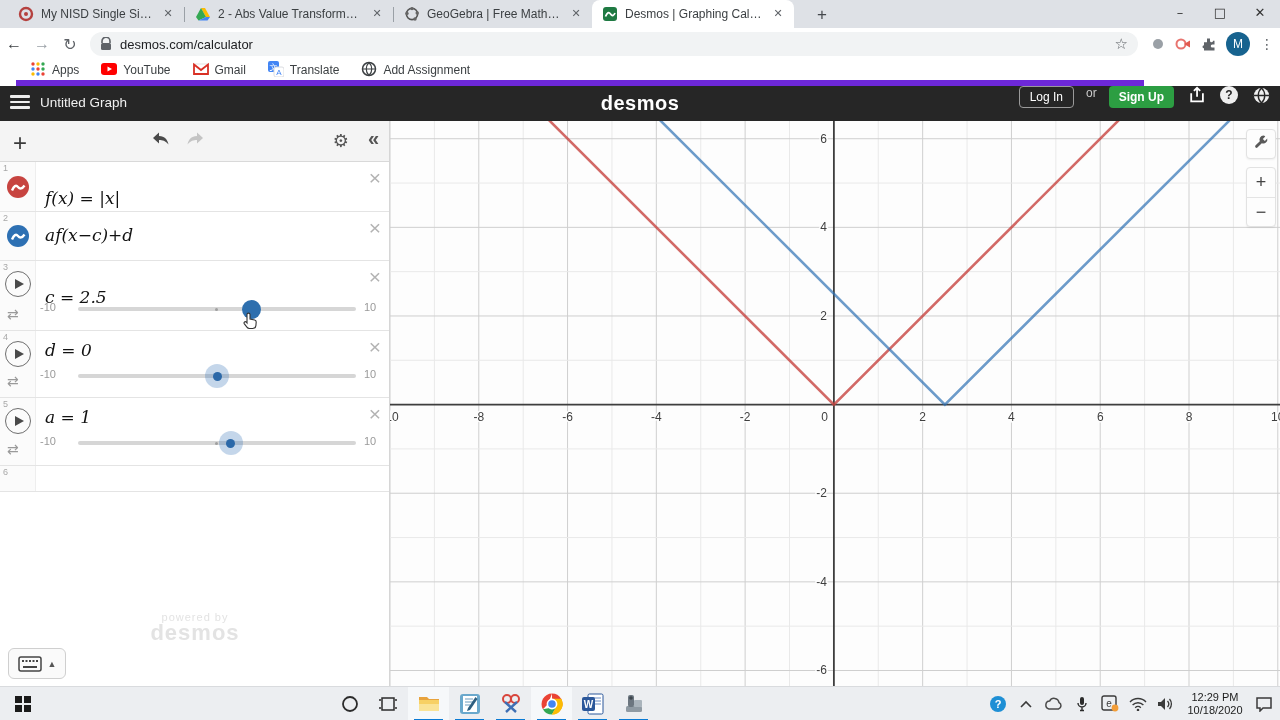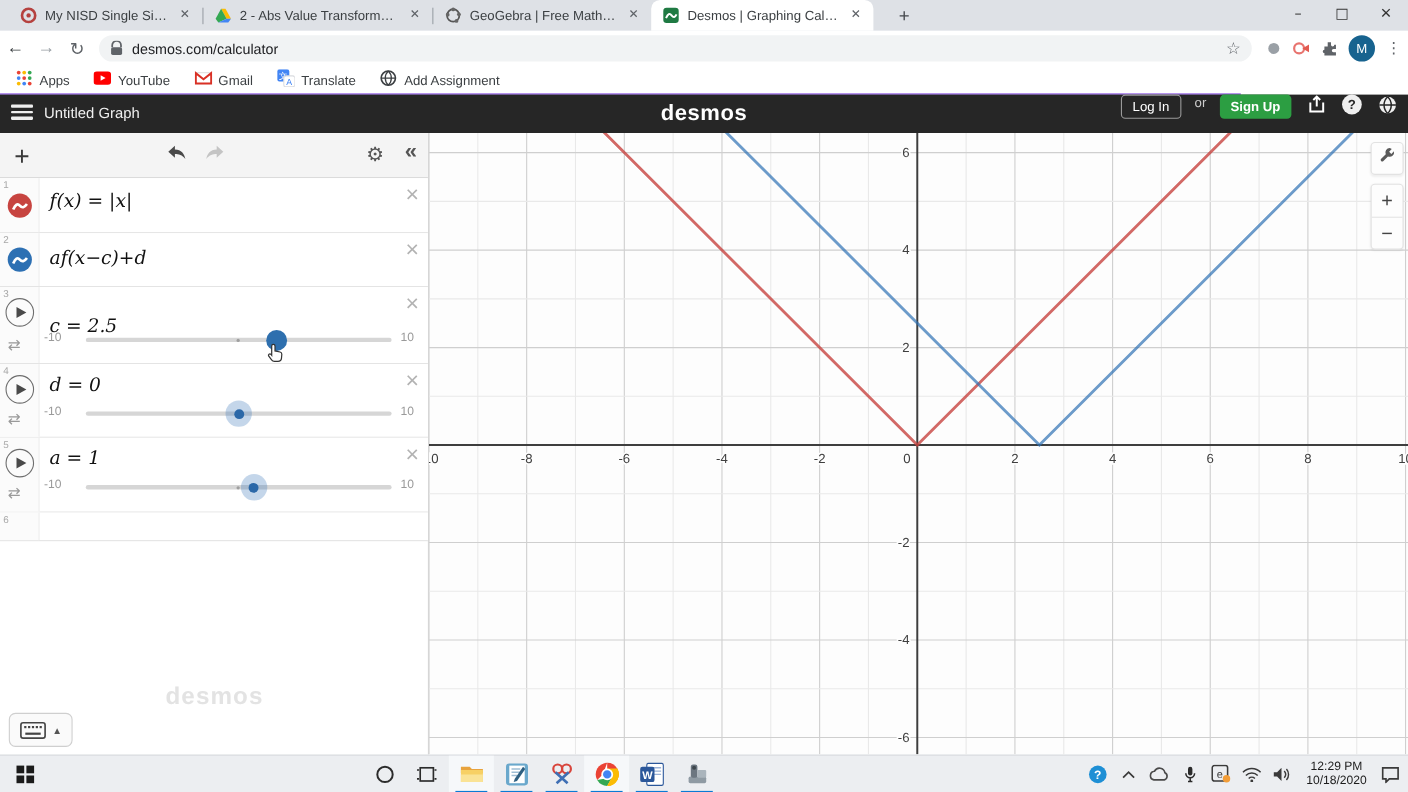--- a/index.html
+++ b/index.html
@@ -24,21 +24,21 @@
   .addressbar { position:absolute; left:0; top:28px; width:1280px; height:32px; background:#fff; display:flex; align-items:center; }
   .navic { font-size:16px; color:#5f6368; width:28px; text-align:center; }
   .omnibox { position:absolute; left:90px; top:4px; width:1048px; height:24px; background:#f1f3f4; border-radius:12px; display:flex; align-items:center; padding:0 10px; }
   .urltxt { font-size:13px; color:#202124; margin-left:8px; flex:1; }
   .star { font-size:15px; color:#5f6368; }
   .extarea { position:absolute; right:6px; top:3px; height:26px; display:flex; align-items:center; gap:10px; }
   .avatar { width:24px; height:24px; border-radius:50%; background:#17638f; color:#fff; font-size:12px; text-align:center; line-height:24px; }
   .kebab { font-size:14px; color:#5f6368; }
 
   
-  .bookmarks { position:absolute; left:0; top:60px; width:1128px; height:26px; background:#fff; display:flex; align-items:center; padding-left:14px; gap:22px; border-bottom:1px solid #6d28d9; }
+  .bookmarks { position:absolute; left:16px; top:60px; width:1128px; height:26px; background:#fff; display:flex; align-items:center; padding-left:14px; gap:22px; border-bottom:6px solid #6d28d9; }
   .bm { display:flex; align-items:center; gap:6px; font-size:12px; color:#3c4043; }
 
   
   .dheader { position:absolute; left:0; top:86px; width:1280px; height:35px; background:#262626; color:#fff; }
   .hamb { position:absolute; left:10px; top:9px; width:20px; height:16px; }
   .hamb i { display:block; height:2.5px; background:#eee; margin:0 0 3.2px 0; border-radius:1px; }
   .gtitle { position:absolute; left:40px; top:9px; font-size:13.5px; color:#f0f0f0; }
   .dlogo { position:absolute; left:0; right:0; top:6px; text-align:center; font-size:20px; font-weight:700; letter-spacing:.5px; color:#fff; }
   .hright { position:absolute; right:8px; top:0; height:35px; display:flex; align-items:flex-start; gap:12px; }
   .loginbtn { border:1px solid #9a9a9a; border-radius:4px; padding:3px 10px; font-size:12px; color:#fff; }
@@ -290,21 +290,21 @@
       </div>
       <div class="exprlist" id="exprlist">
           <div class="erow" style="height: 50px;">
             <div class="gutter">
               <span class="rownum">1</span>
               <span class="cdot"><svg width="24" height="24" viewBox="0 0 24 24">
                   <circle cx="12" cy="12" r="11" fill="#c74440"></circle>
                   <path d="M6 15.5 Q9 8.5 12 12 T 18.5 10.5" fill="none" stroke="#fff" stroke-width="2.4"></path>
                 </svg></span>
             </div>
-            <div class="mathtxt" style="top: 11px;">f(x) = |x|</div>
+            <div class="mathtxt" style="top: 26px;">f(x) = |x|</div>
             <div class="xbtn">×</div>
           </div>
           <div class="erow" style="height: 49px;">
             <div class="gutter">
               <span class="rownum">2</span>
               <span class="cdot"><svg width="24" height="24" viewBox="0 0 24 24">
                   <circle cx="12" cy="12" r="11" fill="#2d70b3"></circle>
                   <path d="M6 15.5 Q9 8.5 12 12 T 18.5 10.5" fill="none" stroke="#fff" stroke-width="2.4"></path>
                 </svg></span>
             </div>
@@ -358,20 +358,21 @@
             <div class="shalo" style="width: 24px; height: 24px; left: 218.9px; top: 33px;"></div>
             <div class="sknob" style="width: 9px; height: 9px; left: 226.4px; top: 40.5px; background: rgb(43, 104, 168);"></div>
           </div>
           <div class="erow" style="height: 26px;">
             <div class="gutter">
               <span class="rownum">6</span>
             </div>
           </div>
         </div>
       <div class="watermark">
+        <div class="w1">powered by</div>
         <div class="w2">desmos</div>
       </div>
       <div class="kbdbtn">
         <svg width="24" height="16" viewBox="0 0 24 16">
             <rect x="1" y="1" width="22" height="14" rx="2" fill="none" stroke="#444" stroke-width="1.5"></rect>
             <g fill="#444">
               <rect x="4" y="4" width="2" height="2"></rect>
               <rect x="7.5" y="4" width="2" height="2"></rect>
               <rect x="11" y="4" width="2" height="2"></rect>
               <rect x="14.5" y="4" width="2" height="2"></rect>

